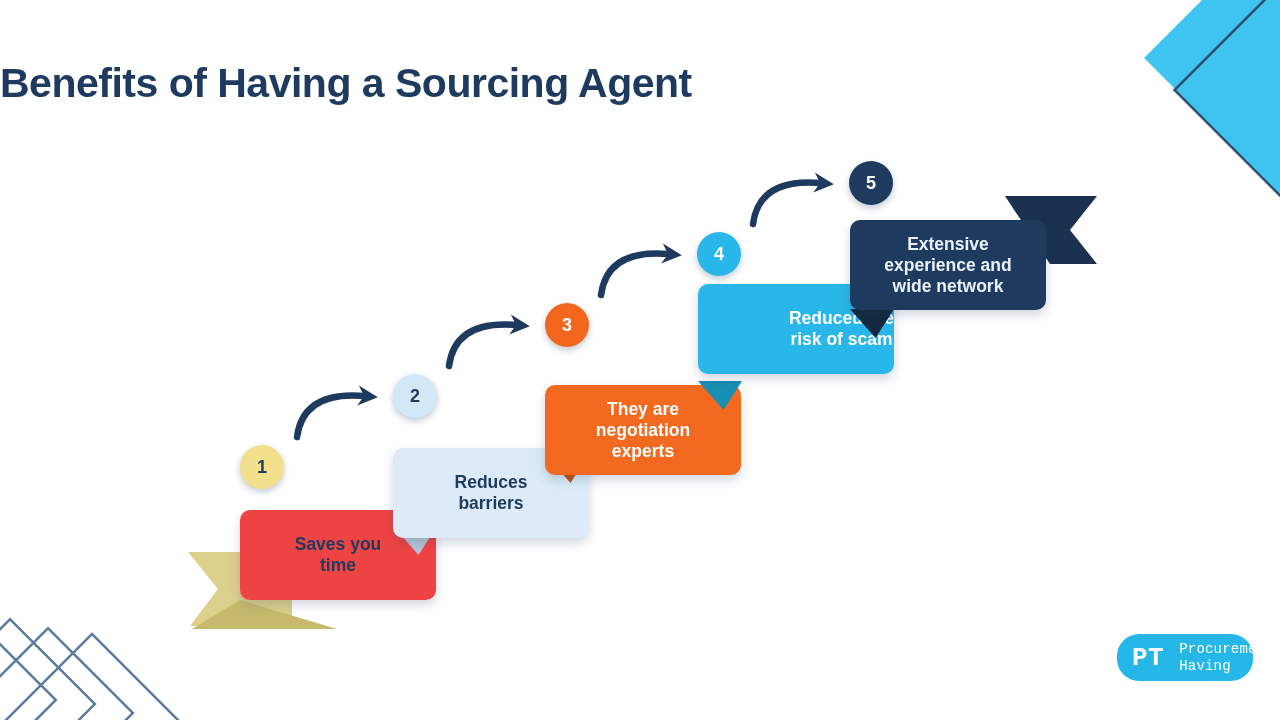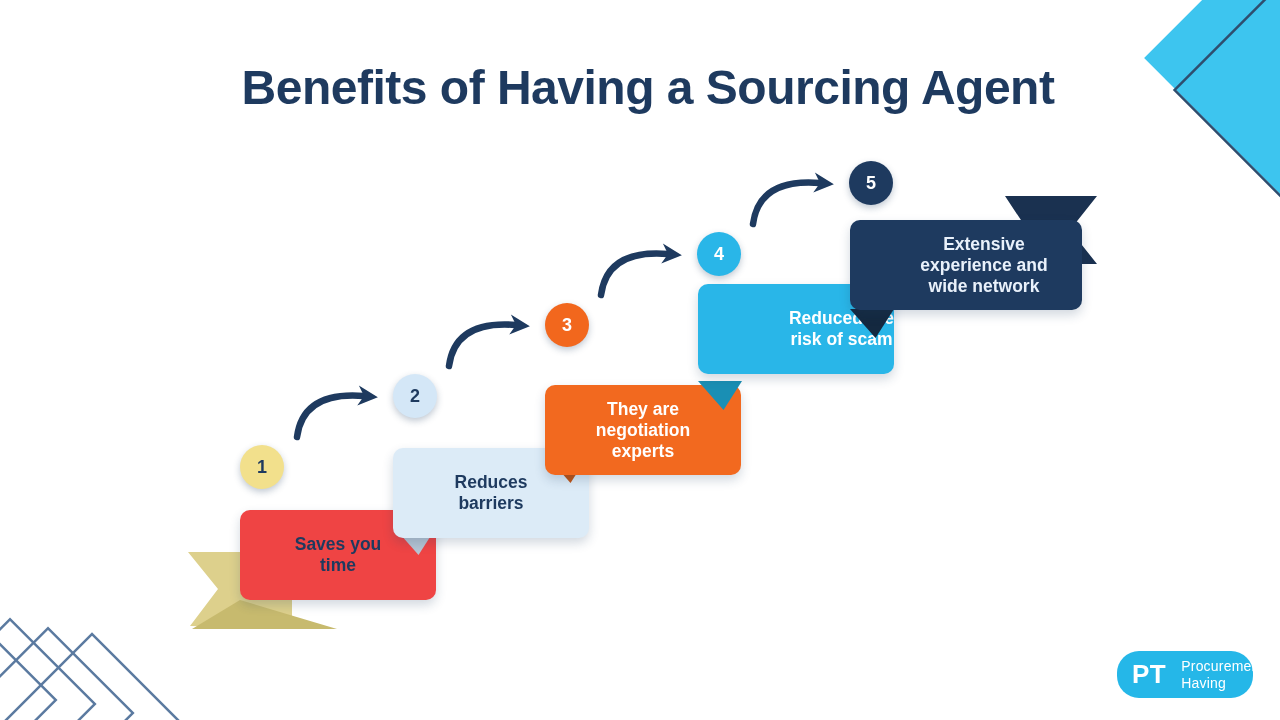--- a/index.html
+++ b/index.html
@@ -5,60 +5,60 @@
   html,body{margin:0;padding:0;background:#ffffff;}
   .canvas{
     position:relative;width:1280px;height:720px;overflow:hidden;
     background:#ffffff;font-family:"Liberation Sans",sans-serif;
   }
   svg{display:block;}
   .layer{position:absolute;left:0;top:0;width:1280px;height:720px;pointer-events:none;}
   .deco{z-index:0;}
   .arrows{z-index:12;}
   .title{
-    position:absolute;left:16px;right:0;top:60px;z-index:1;
-    text-align:center;font-size:48px;font-weight:bold;letter-spacing:-0.5px;
+    position:absolute;left:0;right:0;top:60px;z-index:1;
+    font-size:41px;font-weight:bold;letter-spacing:-0.5px;
     margin:0;
   }
   .ribbon-left{position:absolute;left:185px;top:548px;z-index:1;}
   .ribbon-right{position:absolute;left:1000px;top:192px;z-index:9;}
   .box{
     position:absolute;width:196px;height:90px;border-radius:10px;
     display:flex;align-items:center;justify-content:center;text-align:center;
     font-weight:bold;font-size:17.5px;line-height:21px;
     box-shadow:0 5px 11px rgba(30,58,95,0.20);
   }
   .box-label{white-space:pre-line;}
   .s0{left:240px;top:510px;z-index:2;}
   .s1{left:393px;top:448px;z-index:4;}
   .s2{left:545px;top:365px;z-index:6;margin-top:20px;}
   .s3{left:698px;top:284px;z-index:8;justify-content:flex-end;}
-  .s4{left:850px;top:220px;z-index:10;padding-left:36px;}
+  .s4{left:850px;top:220px;z-index:10;}
   .fold{
     position:absolute;width:44px;height:29px;
     clip-path:polygon(0 0,100% 0,58% 100%,0 0);
   }
   .f1{left:393px;top:526px;z-index:3;}
   .f2{left:545px;top:454px;z-index:5;}
   .f3{left:698px;top:381px;z-index:7;}
   .f4{left:850px;top:309px;z-index:9;}
   .num{
     position:absolute;width:44px;height:44px;border-radius:50%;z-index:11;
     display:flex;align-items:center;justify-content:center;
     font-weight:bold;font-size:18px;
     box-shadow:0 3px 7px rgba(30,58,95,0.28);
   }
   .n0{left:240px;top:445px;}
   .n1{left:393px;top:374px;}
   .n2{left:545px;top:303px;}
   .n3{left:697px;top:232px;}
   .n4{left:849px;top:161px;}
   .logo{
-    position:absolute;left:1117px;top:651px;width:136px;height:47px;z-index:5;
-    border-radius:22px;display:flex;align-items:center;color:#ffffff;
+    position:absolute;left:1117px;top:634px;width:136px;height:47px;z-index:5;
+    border-radius:22px;display:flex;align-items:center;color:#ffffff;font-family:Liberation Mono, monospace;
   }
   .logo-initials{font-size:26px;font-weight:bold;margin-left:15px;letter-spacing:0.5px;}
   .logo-divider{width:1.5px;height:29px;background:rgba(255,255,255,0.9);margin:0 7px 0 8px;}
   .logo-name{font-size:14px;line-height:1.2;font-weight:400;letter-spacing:0.2px;}
 </style>
 </head>
 <body>
 
 <div class="canvas">
 

